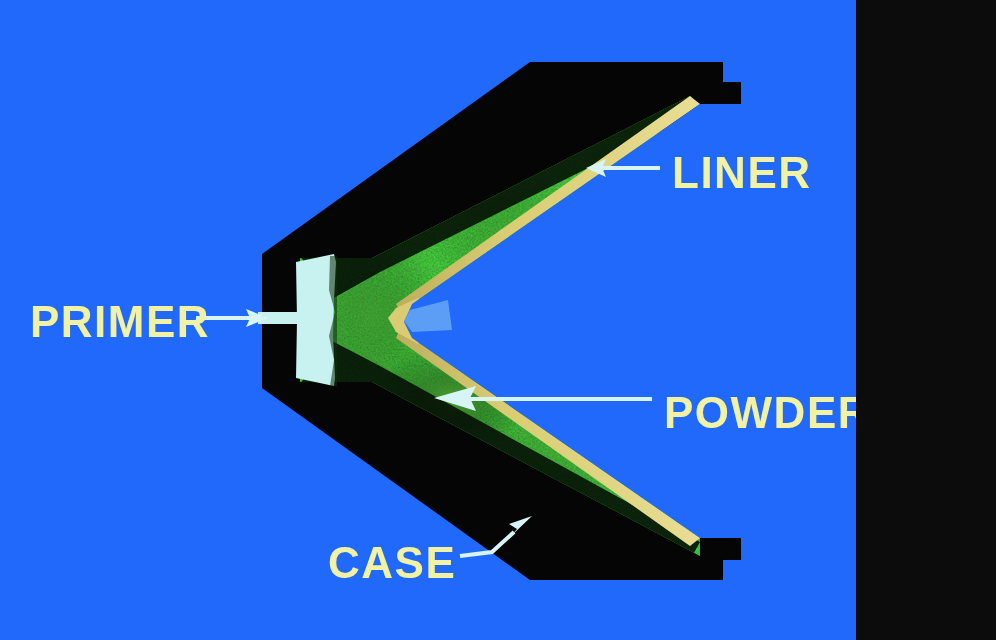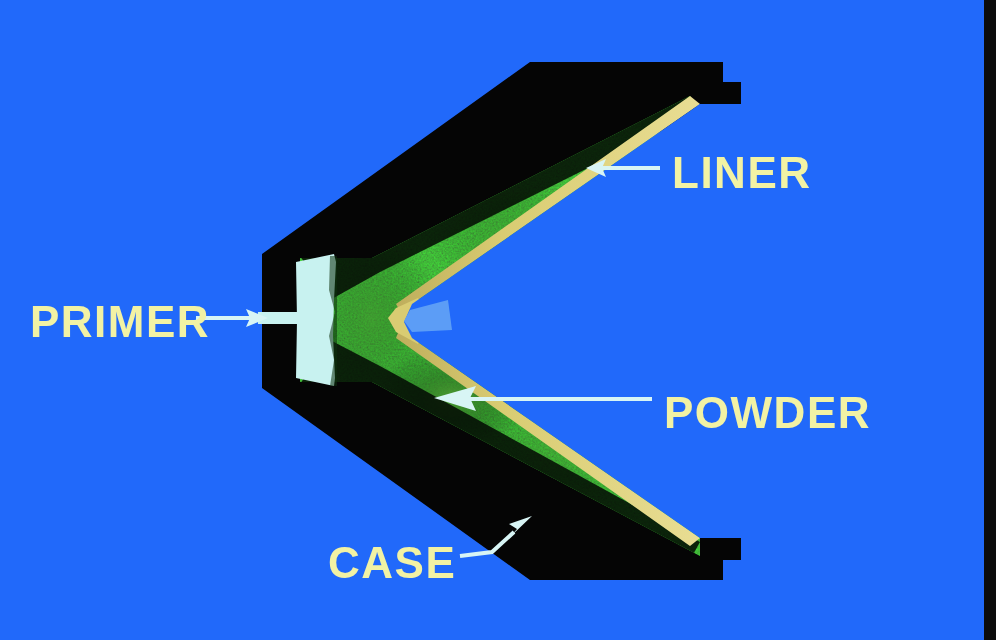--- a/index.html
+++ b/index.html
@@ -2,21 +2,21 @@
 <html><head>
 <meta charset="utf-8">
 <style>
   html, body {
     margin: 0;
     padding: 0;
     background: #0c0c0c;
   }
   #figure-root {
     position: relative;
-    width: 984px;
+    width: 856px;
     height: 640px;
     overflow: hidden;
     font-family: "Liberation Sans", sans-serif;
   }
   #figure-root svg {
     display: block;
     width: 996px;
     height: 640px;
   }
   .annotation-label {

